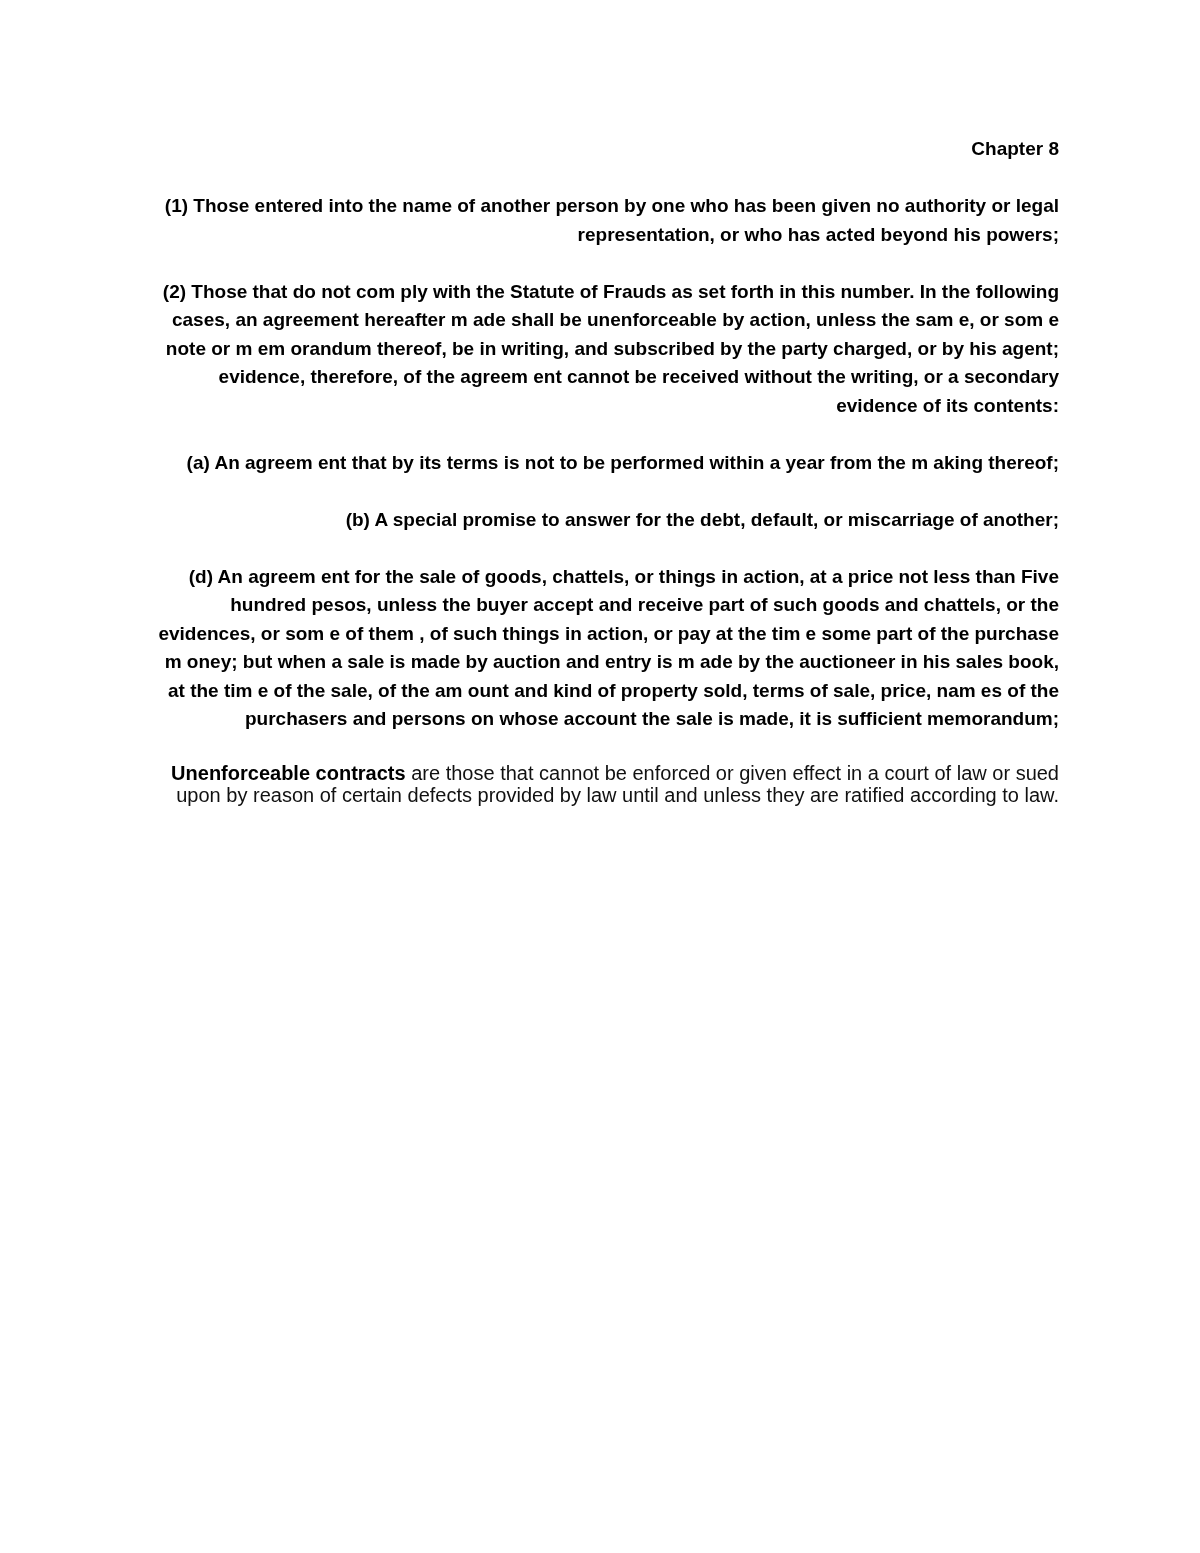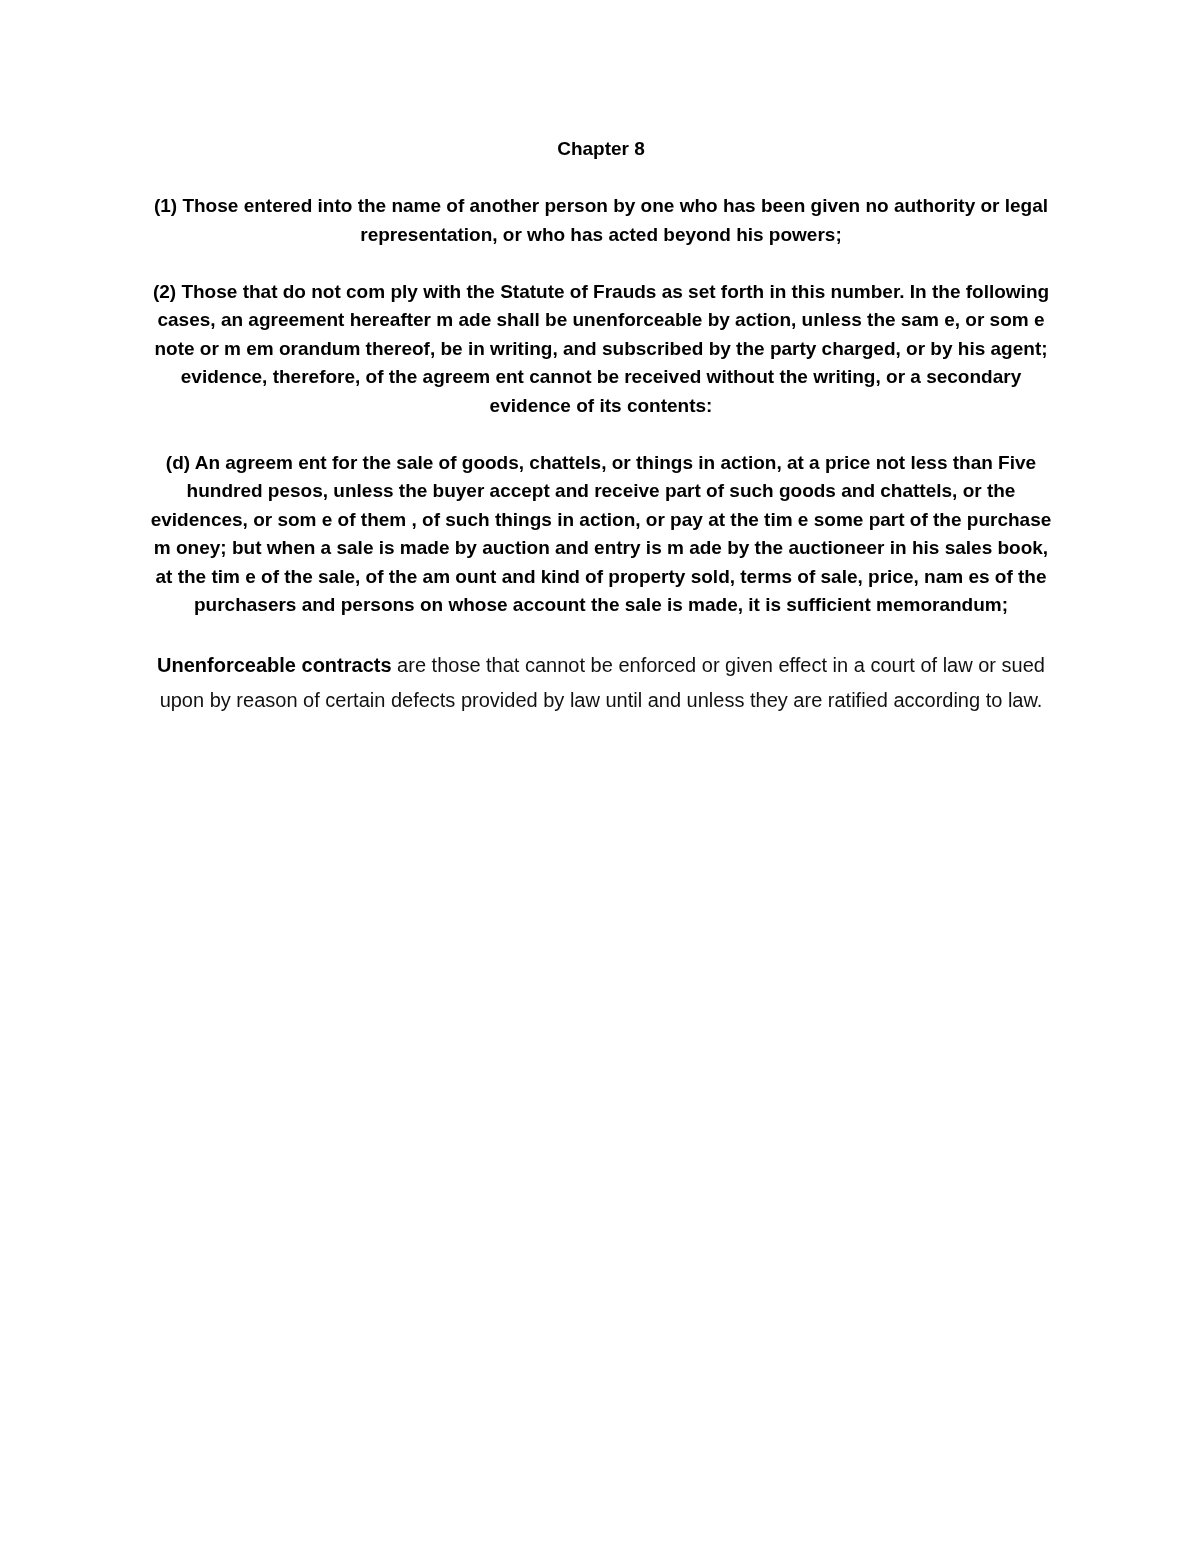--- a/index.html
+++ b/index.html
@@ -20,48 +20,50 @@
     height: 1553px;
     padding: 135px 141px 0 143px;
     background: #ffffff;
   }
   .doc-par {
     margin: 0 0 28.5px 0;
     width: 916px;
     font-size: 19px;
     font-weight: bold;
     line-height: 28.5px;
-    text-align: center;
+    text-align: right;
     white-space: normal;
   }
   .doc-par.regular {
     font-weight: normal;
     font-size: 20px;
-    line-height: 35px;
+    line-height: 22px;
     color: #111111;
   }
   .doc-par.regular .lead-bold {
     font-weight: bold;
     color: #000000;
   }
 </style>
 </head>
 <body>
 
 <div class="page">
 
   <p class="doc-par">Chapter 8</p>
 
 
 
   <p class="doc-par">(1) Those entered into the name of another person by one who has been given no authority or legal representation, or who has acted beyond his powers;</p>
 
   <p class="doc-par">(2) Those that do not com ply with the Statute of Frauds as set forth in this number. In the following cases, an agreement hereafter m ade shall be unenforceable by action, unless the sam e, or som e note or m em orandum thereof, be in writing, and subscribed by the party charged, or by his agent; evidence, therefore, of the agreem ent cannot be received without the writing, or a secondary evidence of its contents:</p>
 
+  <p class="doc-par">(a) An agreem ent that by its terms is not to be performed within a year from the m aking thereof;</p>
 
+  <p class="doc-par">(b) A special promise to answer for the debt, default, or miscarriage of another;</p>
 
 
   <p class="doc-par">(d) An agreem ent for the sale of goods, chattels, or things in action, at a price not less than Five hundred pesos, unless the buyer accept and receive part of such goods and chattels, or the evidences, or som e of them , of such things in action, or pay at the tim e some part of the purchase m oney; but when a sale is made by auction and entry is m ade by the auctioneer in his sales book, at the tim e of the sale, of the am ount and kind of property sold, terms of sale, price, nam es of the purchasers and persons on whose account the sale is made, it is sufficient memorandum;</p>
 
 
 
 
 
   <p class="doc-par regular"><span class="lead-bold">Unenforceable contracts</span><span> are those that cannot be enforced or given effect in a court of law or sued upon by reason of certain defects provided by law until and unless they are ratified according to law.</span></p>
 

